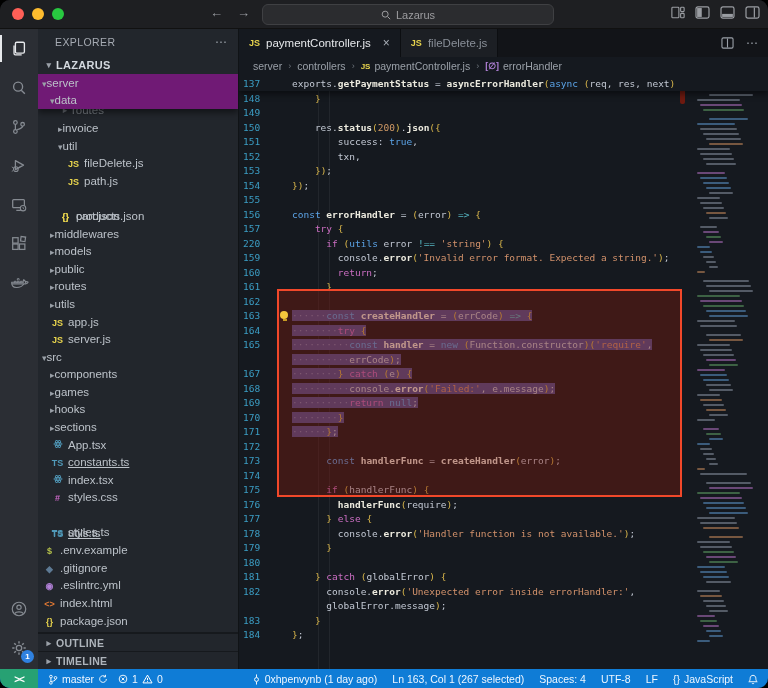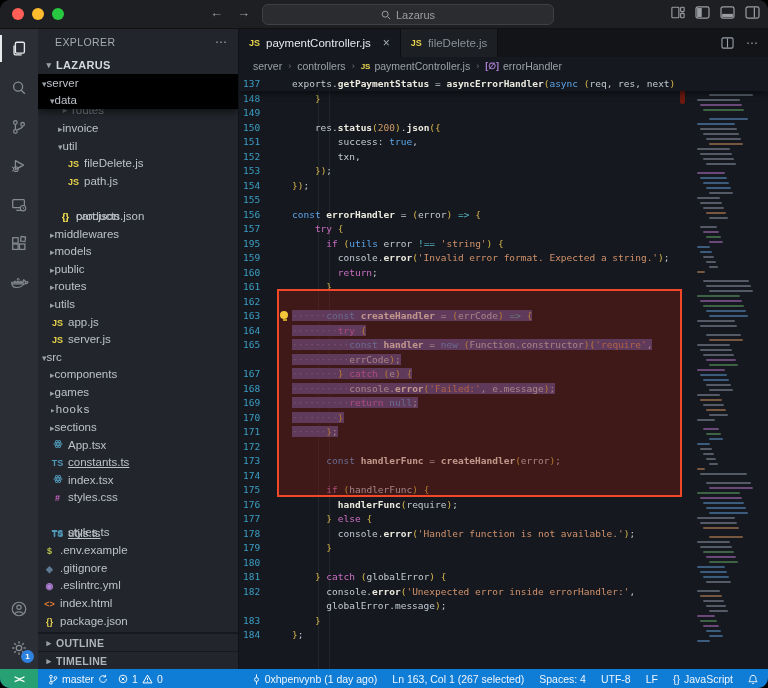--- a/index.html
+++ b/index.html
@@ -32,21 +32,21 @@
   
   #sidebar{width:200px;background:#22262c;color:#bcc2c9;font-size:11.5px;display:flex;flex-direction:column;
     border-right:1px solid #101316;}
   #exp-header{height:26px;display:flex;align-items:center;padding:0 10px 0 17px;color:#a6abb3;font-size:10.5px;letter-spacing:.4px;}
   #exp-header .dots{margin-left:auto;color:#9aa0a8;font-size:12px;letter-spacing:1px;}
   .root-row{height:19px;display:flex;align-items:center;font-weight:bold;color:#d3d8de;font-size:11px;padding-left:4px;letter-spacing:.3px;}
   .chev{width:14px;color:#9aa0a8;font-size:9px;text-align:center;flex:0 0 14px;}
   #tree{flex:1;overflow:hidden;}
   .trow{height:17.6px;display:flex;align-items:center;white-space:nowrap;cursor:default;}
   .trow .ficon{width:15px;flex:0 0 15px;text-align:center;font-size:9px;font-weight:bold;margin-right:3px;display:inline-flex;justify-content:center;}
-  .sticky-group{position:relative;z-index:2;background:#000000;box-shadow:0 4px 6px rgba(0,0,0,.45);}
+  .sticky-group{position:relative;z-index:2;background:#701a75;box-shadow:0 4px 6px rgba(0,0,0,.45);}
   .trow.clipped{height:10px;overflow:hidden;opacity:.55;}
   .trow.clipped .inner{margin-top:-8px;display:flex;align-items:center;}
   .sections{border-top:1px solid #16191d;}
   .sec-row{height:17px;display:flex;align-items:center;font-weight:bold;color:#aeb4bb;font-size:10.5px;border-top:1px solid #16191d;padding-left:4px;letter-spacing:.3px;}
 
   
   #editor{flex:1;display:flex;flex-direction:column;background:#15191f;min-width:0;}
   #tabbar{height:28px;background:#121418;display:flex;align-items:stretch;position:relative;}
   .tab{display:flex;align-items:center;gap:6px;padding:0 10px;font-size:11.5px;border-right:1px solid #0c0e11;}
   .tab.active{background:#15191f;color:#e6e8eb;}
@@ -281,21 +281,21 @@
           <div class="trow">
             <span class="inner" style="padding-left: 4px;"><span class="chev">▾</span><span>src</span></span>
           </div>
           <div class="trow">
             <span class="inner" style="padding-left: 12px;"><span class="chev">▸</span><span>components</span></span>
           </div>
           <div class="trow">
             <span class="inner" style="padding-left: 12px;"><span class="chev">▸</span><span>games</span></span>
           </div>
           <div class="trow">
-            <span class="inner" style="padding-left: 12px; font-family: Liberation Mono, monospace;"><span class="chev">▸</span><span>hooks</span></span>
+            <span class="inner" style="padding-left: 12px;"><span class="chev">▸</span><span>hooks</span></span>
           </div>
           <div class="trow">
             <span class="inner" style="padding-left: 12px;"><span class="chev">▸</span><span>sections</span></span>
           </div>
           <div class="trow">
             <span class="inner" style="padding-left: 12px;"><span class="ficon">
                 <svg width="10" height="10" viewBox="0 0 12 12">
                   <ellipse cx="6" cy="6" rx="5" ry="2" fill="none" stroke="#519aba" stroke-width="1"></ellipse>
                   <ellipse cx="6" cy="6" rx="5" ry="2" fill="none" stroke="#519aba" stroke-width="1" transform="rotate(60 6 6)"></ellipse>
                   <ellipse cx="6" cy="6" rx="5" ry="2" fill="none" stroke="#519aba" stroke-width="1" transform="rotate(120 6 6)"></ellipse>
@@ -391,21 +391,21 @@
             <div class="crow"><span class="ln">148</span><span class="ct">    <span class="tk-brace">}</span></span></div>
             <div class="crow"><span class="ln">149</span><span class="ct"></span></div>
             <div class="crow"><span class="ln">150</span><span class="ct">    res.<span class="tk-fn">status</span><span class="tk-brace">(</span><span class="tk-num">200</span><span class="tk-brace">)</span>.<span class="tk-fn">json</span><span class="tk-brace">(</span><span class="tk-brace">{</span></span></div>
             <div class="crow"><span class="ln">151</span><span class="ct">        success: <span class="tk-kw">true</span>,</span></div>
             <div class="crow"><span class="ln">152</span><span class="ct">        txn,</span></div>
             <div class="crow"><span class="ln">153</span><span class="ct">    <span class="tk-brace">}</span><span class="tk-brace">)</span>;</span></div>
             <div class="crow"><span class="ln">154</span><span class="ct"><span class="tk-brace">}</span><span class="tk-brace">)</span>;</span></div>
             <div class="crow"><span class="ln">155</span><span class="ct"></span></div>
             <div class="crow"><span class="ln">156</span><span class="ct"><span class="tk-kw">const</span> <span class="tk-fn">errorHandler</span> = <span class="tk-brace">(</span>error<span class="tk-brace">)</span> <span class="tk-op">=&gt;</span> <span class="tk-brace">{</span></span></div>
             <div class="crow"><span class="ln">157</span><span class="ct">    <span class="tk-ctrl">try</span> <span class="tk-brace">{</span></span></div>
-            <div class="crow"><span class="ln">195</span><span class="ct">      <span class="tk-ctrl">if</span> <span class="tk-brace">(</span><span class="tk-kw">utils</span> error <span class="tk-op">!==</span> <span class="tk-str">'string'</span><span class="tk-brace">)</span> <span class="tk-brace">{</span></span></div>
+            <div class="crow"><span class="ln">220</span><span class="ct">      <span class="tk-ctrl">if</span> <span class="tk-brace">(</span><span class="tk-kw">utils</span> error <span class="tk-op">!==</span> <span class="tk-str">'string'</span><span class="tk-brace">)</span> <span class="tk-brace">{</span></span></div>
             <div class="crow"><span class="ln">159</span><span class="ct">        console.<span class="tk-fn">error</span><span class="tk-brace">(</span><span class="tk-str">'Invalid error format. Expected a string.'</span><span class="tk-brace">)</span>;</span></div>
             <div class="crow"><span class="ln">160</span><span class="ct">        <span class="tk-ctrl">return</span>;</span></div>
             <div class="crow"><span class="ln">161</span><span class="ct">      <span class="tk-brace">}</span></span></div>
             <div class="crow"><span class="ln">162</span><span class="ct"></span></div>
             <div class="crow"><span class="ln">163</span><span class="ct"><span class="sel-bg"><span class="ws">······</span><span class="tk-kw">const</span> <span class="tk-fn">createHandler</span> = <span class="tk-brace">(</span>errCode<span class="tk-brace">)</span> <span class="tk-op">=&gt;</span> <span class="tk-brace">{</span></span></span></div>
             <div class="crow"><span class="ln">164</span><span class="ct"><span class="sel-bg"><span class="ws">········</span><span class="tk-ctrl">try</span> <span class="tk-brace">{</span></span></span></div>
             <div class="crow"><span class="ln">165</span><span class="ct"><span class="sel-bg"><span class="ws">··········</span><span class="tk-kw">const</span> <span class="tk-fn">handler</span> = <span class="tk-kw">new</span> <span class="tk-brace">(</span>Function.constructor<span class="tk-brace">)</span><span class="tk-brace">(</span><span class="tk-str">'require'</span>,</span></span></div>
             <div class="crow"><span class="ln"></span><span class="ct"><span class="sel-bg"><span class="ws">··········</span>errCode<span class="tk-brace">)</span>;</span></span></div>
             <div class="crow"><span class="ln">167</span><span class="ct"><span class="sel-bg"><span class="ws">········</span><span class="tk-brace">}</span> <span class="tk-ctrl">catch</span> <span class="tk-brace">(</span>e<span class="tk-brace">)</span> <span class="tk-brace">{</span></span></span></div>
             <div class="crow"><span class="ln">168</span><span class="ct"><span class="sel-bg"><span class="ws">··········</span>console.<span class="tk-fn">error</span><span class="tk-brace">(</span><span class="tk-str">'Failed:'</span>, e.message<span class="tk-brace">)</span>;</span></span></div>

